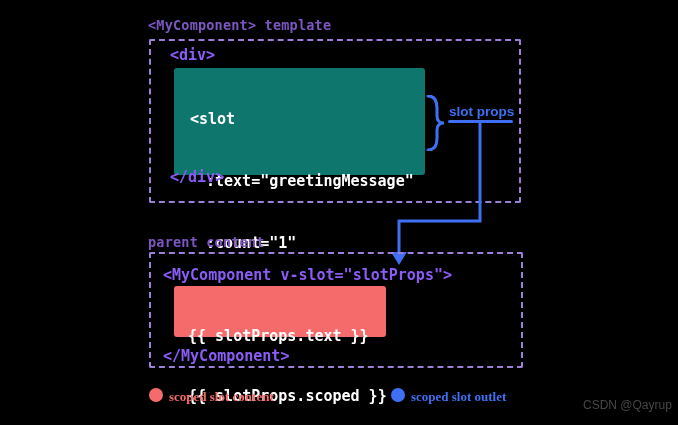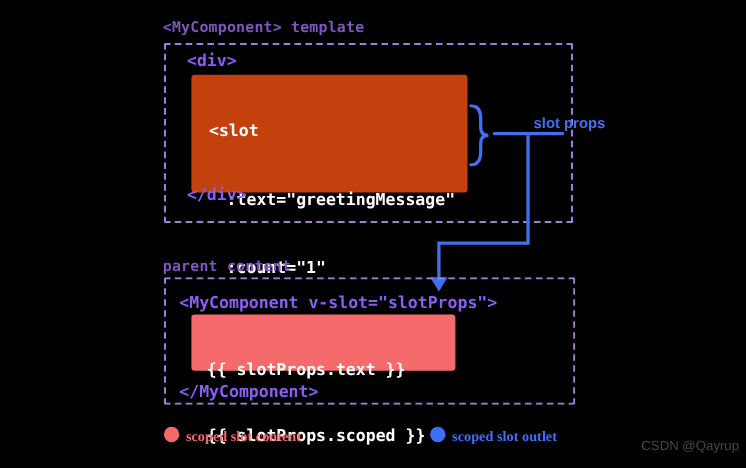--- a/index.html
+++ b/index.html
@@ -29,40 +29,40 @@
   .dashed-box {
     border: 2px dashed #9b7fd9;
     border-radius: 2px;
     box-sizing: border-box;
     background: transparent;
   }
   .box-top    { left: 149px; top: 39px;  width: 372px; height: 164px; }
   .box-parent { left: 149px; top: 252px; width: 374px; height: 116px; }
   .blue-box {
     left: 174px; top: 68px; width: 251px; height: 107px;
-    background: #c2410c;
+    background: #0f766e;
     border-radius: 3px;
     padding-top: 2px;
     box-sizing: border-box;
   }
   .blue-box .line { line-height: 26px; padding-left: 16px; color: #ffffff; }
   .blue-box .line.indent { padding-left: 32px; }
   .red-box {
-    left: 174px; top: 286px; width: 240px; height: 51px;
+    left: 174px; top: 286px; width: 212px; height: 51px;
     background: #f56b6b;
     border-radius: 3px;
     padding-top: 2px;
     box-sizing: border-box;
   }
   .red-box .line { line-height: 24px; padding-left: 14px; color: #ffffff; }
   .annotation-label {
     color: #3f70f3;
     font-weight: bold;
     font-size: 13.5px;
-    left: 449px; top: 104px; margin-left: 36px;
+    left: 449px; top: 104px;
   }
   .annotation-underline {
     left: 448px; top: 120px; width: 65px; height: 3px;
     background: #3f70f3; border-radius: 2px;
   }
   .legend-dot { width: 14px; height: 14px; border-radius: 50%; top: 388px; }
   .legend-dot.red  { left: 149px; background: #f56b6b; }
   .legend-dot.blue { left: 391px; background: #3f70f3; }
   .legend-label { font-weight: bold; font-size: 13px; top: 389px; font-family: Liberation Serif, serif; }
   .legend-label.red  { left: 169px; color: #f56b6b; }

